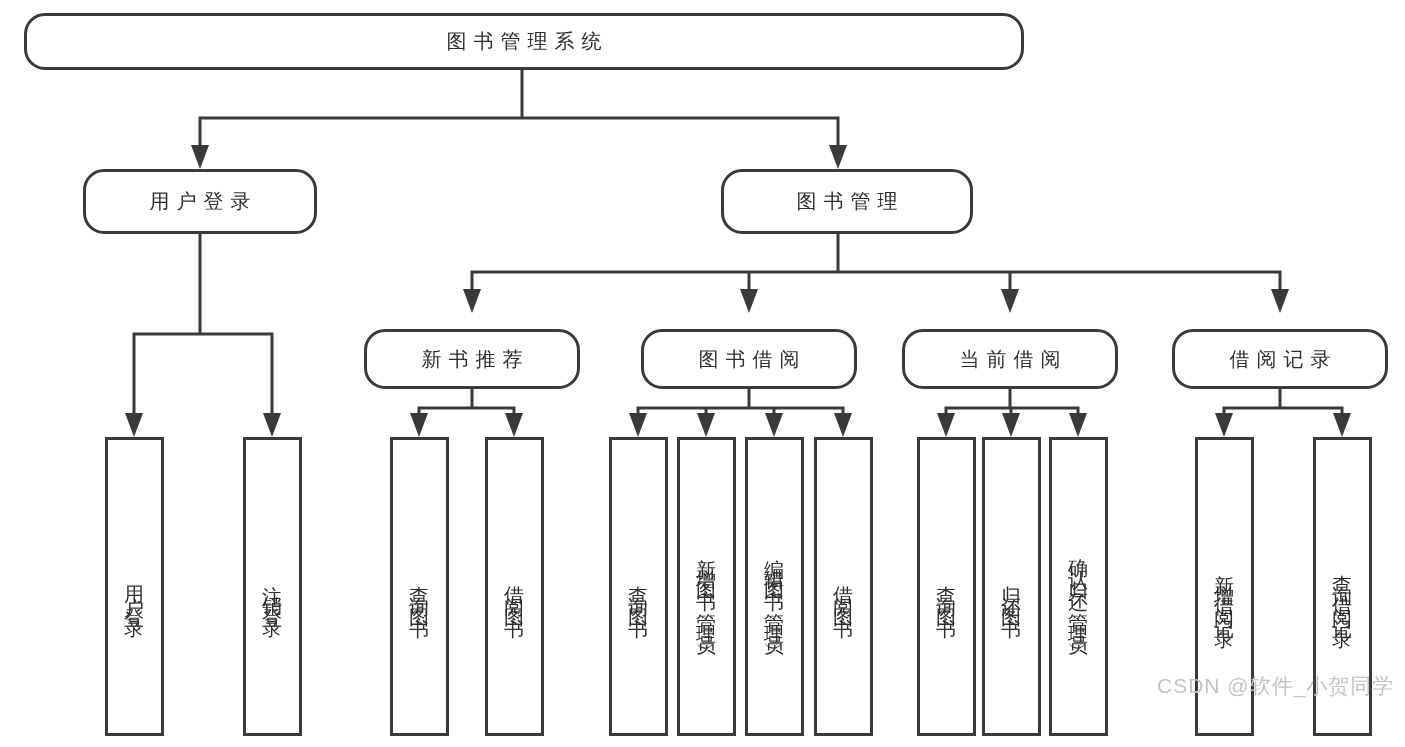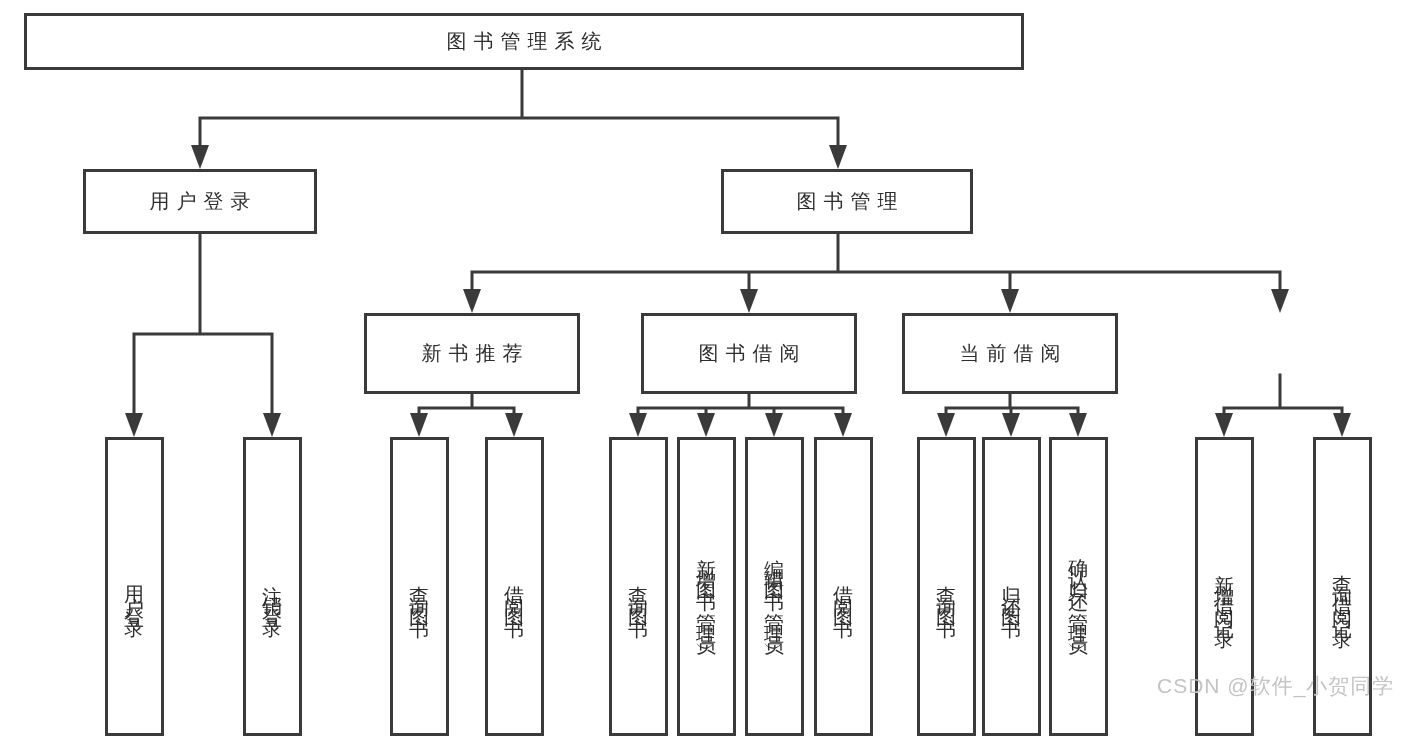--- a/index.html
+++ b/index.html
@@ -22,35 +22,35 @@
     box-sizing:border-box;
     background:#ffffff;
     border:3px solid var(--line);
     display:flex;
     align-items:center;
     justify-content:center;
     color:var(--text);
     font-size:20px;
     z-index:2;
   }
-  .hnode{letter-spacing:7px;padding-left:7px;}
+  .hnode{letter-spacing:7px;padding-left:7px;border-radius:21px;}
   .vnode{
     writing-mode:vertical-rl;
     text-orientation:mixed;
     letter-spacing:11px;
     padding-top:11px;
     line-height:1;
   }
   
   .n-root{left:24px;top:13px;width:1000px;height:57px;}
   
   .n-l1-0{left:83px;top:169px;width:234px;height:65px;}
   .n-l1-1{left:721px;top:169px;width:252px;height:65px;}
   
-  .n-l2{top:313px;width:216px;height:81px;}
+  .n-l2{top:329px;width:216px;height:60px;}
   .n-l2-0{left:364px;}
   .n-l2-1{left:641px;}
   .n-l2-2{left:902px;}
   .n-l2-3{left:1172px;}
   
   .leaf{top:437px;width:59px;height:299px;}
   .lf-a0{left:105px;} .lf-a1{left:243px;}
   .lf-b0{left:390px;} .lf-b1{left:485px;}
   .lf-c0{left:609px;} .lf-c1{left:677px;} .lf-c2{left:745px;} .lf-c3{left:814px;}
   .lf-d0{left:917px;} .lf-d1{left:982px;} .lf-d2{left:1049px;}
@@ -104,20 +104,21 @@
   </svg>
 
   <div class="node hnode n-root">图书管理系统</div>
 
   <div class="node hnode n-l1-0">用户登录</div>
   <div class="node hnode n-l1-1">图书管理</div>
 
   <div class="node hnode n-l2 n-l2-0">新书推荐</div>
   <div class="node hnode n-l2 n-l2-1">图书借阅</div>
   <div class="node hnode n-l2 n-l2-2">当前借阅</div>
+  <div class="node hnode n-l2 n-l2-3">借阅记录</div>
 
   <div class="node vnode leaf lf-a0">用户登录</div>
   <div class="node vnode leaf lf-a1">注销登录</div>
 
   <div class="node vnode leaf lf-b0">查询图书</div>
   <div class="node vnode leaf lf-b1">借阅图书</div>
 
   <div class="node vnode leaf lf-c0">查询图书</div>
   <div class="node vnode leaf lf-c1">新增图书（管理员）</div>
   <div class="node vnode leaf lf-c2">编辑图书（管理员）</div>

